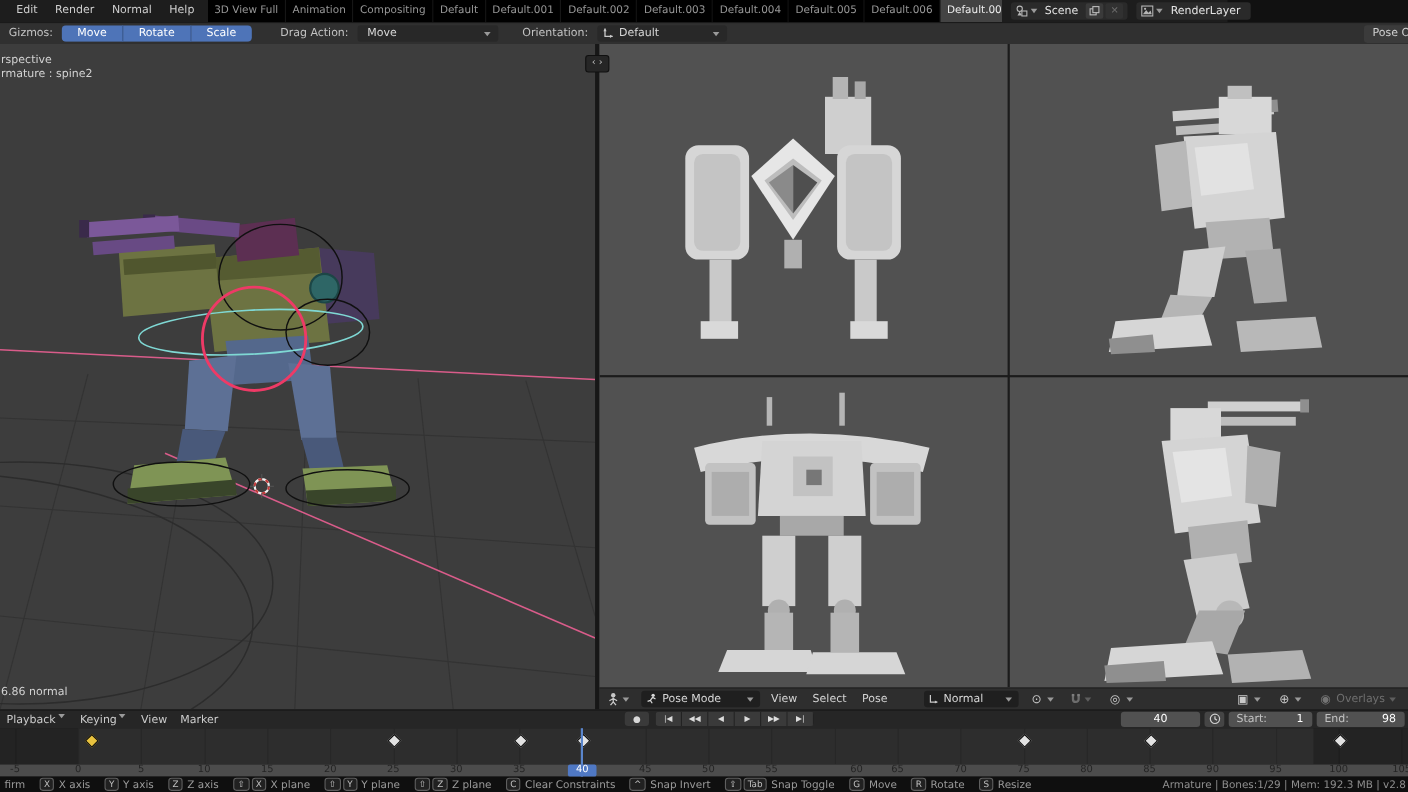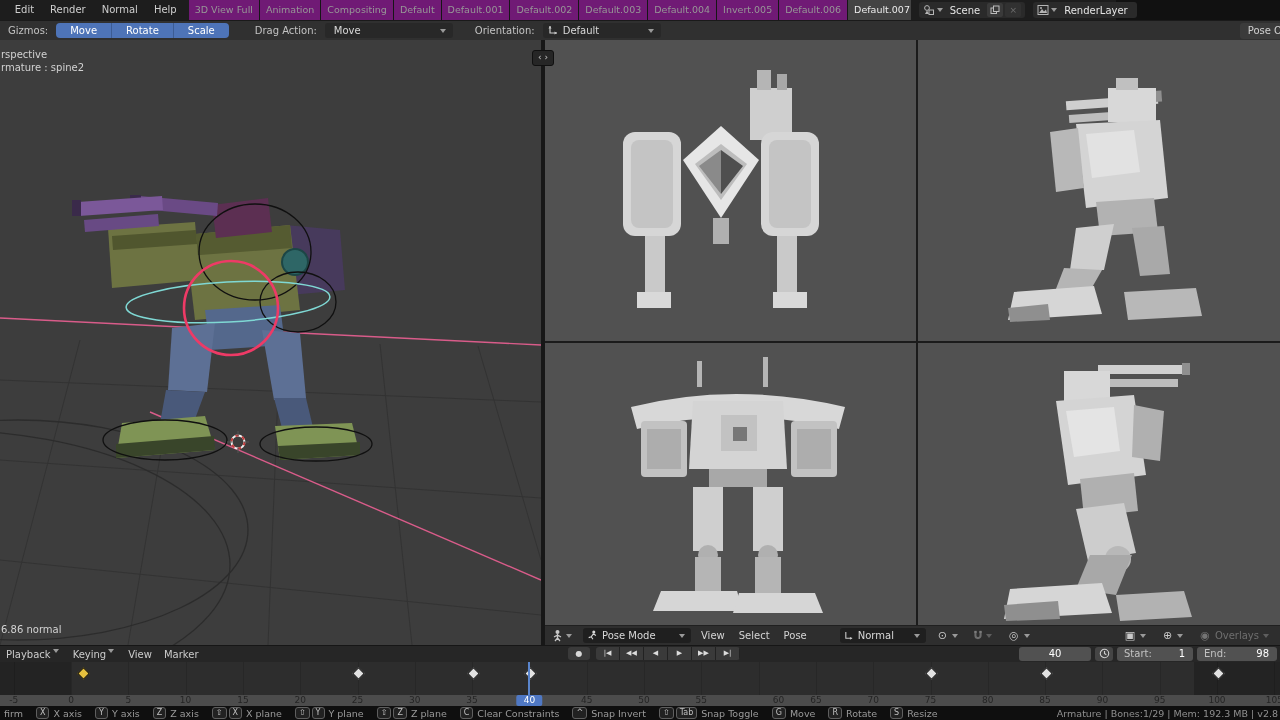--- a/index.html
+++ b/index.html
@@ -5,21 +5,21 @@
   html,body{margin:0;padding:0;background:#111;overflow:hidden}
   #app{position:relative;width:1280px;height:720px;font-family:"DejaVu Sans",sans-serif;
        -webkit-font-smoothing:antialiased;user-select:none}
   .abs{position:absolute}
 
   
   #topbar{left:0;top:0;width:1116px;height:20px;background:#1d1d1d;display:flex;align-items:center;white-space:nowrap}
   #top-menus{display:flex;margin-left:-26px;flex:none}
   .menu{font-size:10px;color:#cfcfcf;padding:0 8px;line-height:20px}
   #tabs{display:flex;flex:none;width:722px;overflow:hidden;height:20px;margin-left:4px}
-  .tab{flex:none;font-size:9.5px;color:#979797;background:#701a75;border-right:1px solid #161616;
+  .tab{flex:none;font-size:9.5px;color:#979797;background:#000000;border-right:1px solid #161616;
        padding:0 6px;line-height:20px}
   .tab.active{background:#434343;color:#ececec}
   .chip{display:flex;align-items:center;background:#2a2a2a;border-radius:3px;height:16px;margin-left:8px;padding:0 4px}
   .chip .txt{font-size:10px;color:#e4e4e4;padding:0 5px}
   .caret{width:0;height:0;border-left:3px solid transparent;border-right:3px solid transparent;
          border-top:4px solid #9a9a9a;margin:0 2px}
   .mini-btn{display:flex;align-items:center;justify-content:center;width:16px;height:14px;
             background:#3a3a3a;border-radius:2px;margin-left:2px;color:#bbb;font-size:9px}
   .dim{opacity:.45}
 
@@ -115,21 +115,21 @@
       </div>
     <div id="tabs">
         <div class="tab">3D View Full</div>
         <div class="tab">Animation</div>
         <div class="tab">Compositing</div>
         <div class="tab">Default</div>
         <div class="tab">Default.001</div>
         <div class="tab">Default.002</div>
         <div class="tab">Default.003</div>
         <div class="tab">Default.004</div>
-        <div class="tab">Invert.005</div>
+        <div class="tab">Default.005</div>
         <div class="tab">Default.006</div>
         <div class="tab active">Default.007</div>
       </div>
     <div class="chip">
       <span>
         <svg width="12" height="12" viewBox="0 0 12 12">
             <circle cx="4" cy="4" r="2.4" fill="none" stroke="#b5b5b5"></circle>
             <rect x="6" y="6" width="4.5" height="4.5" fill="none" stroke="#b5b5b5"></rect>
             <path d="M2 10 L4 6.5 L6 10 Z" fill="#b5b5b5"></path>
           </svg>

